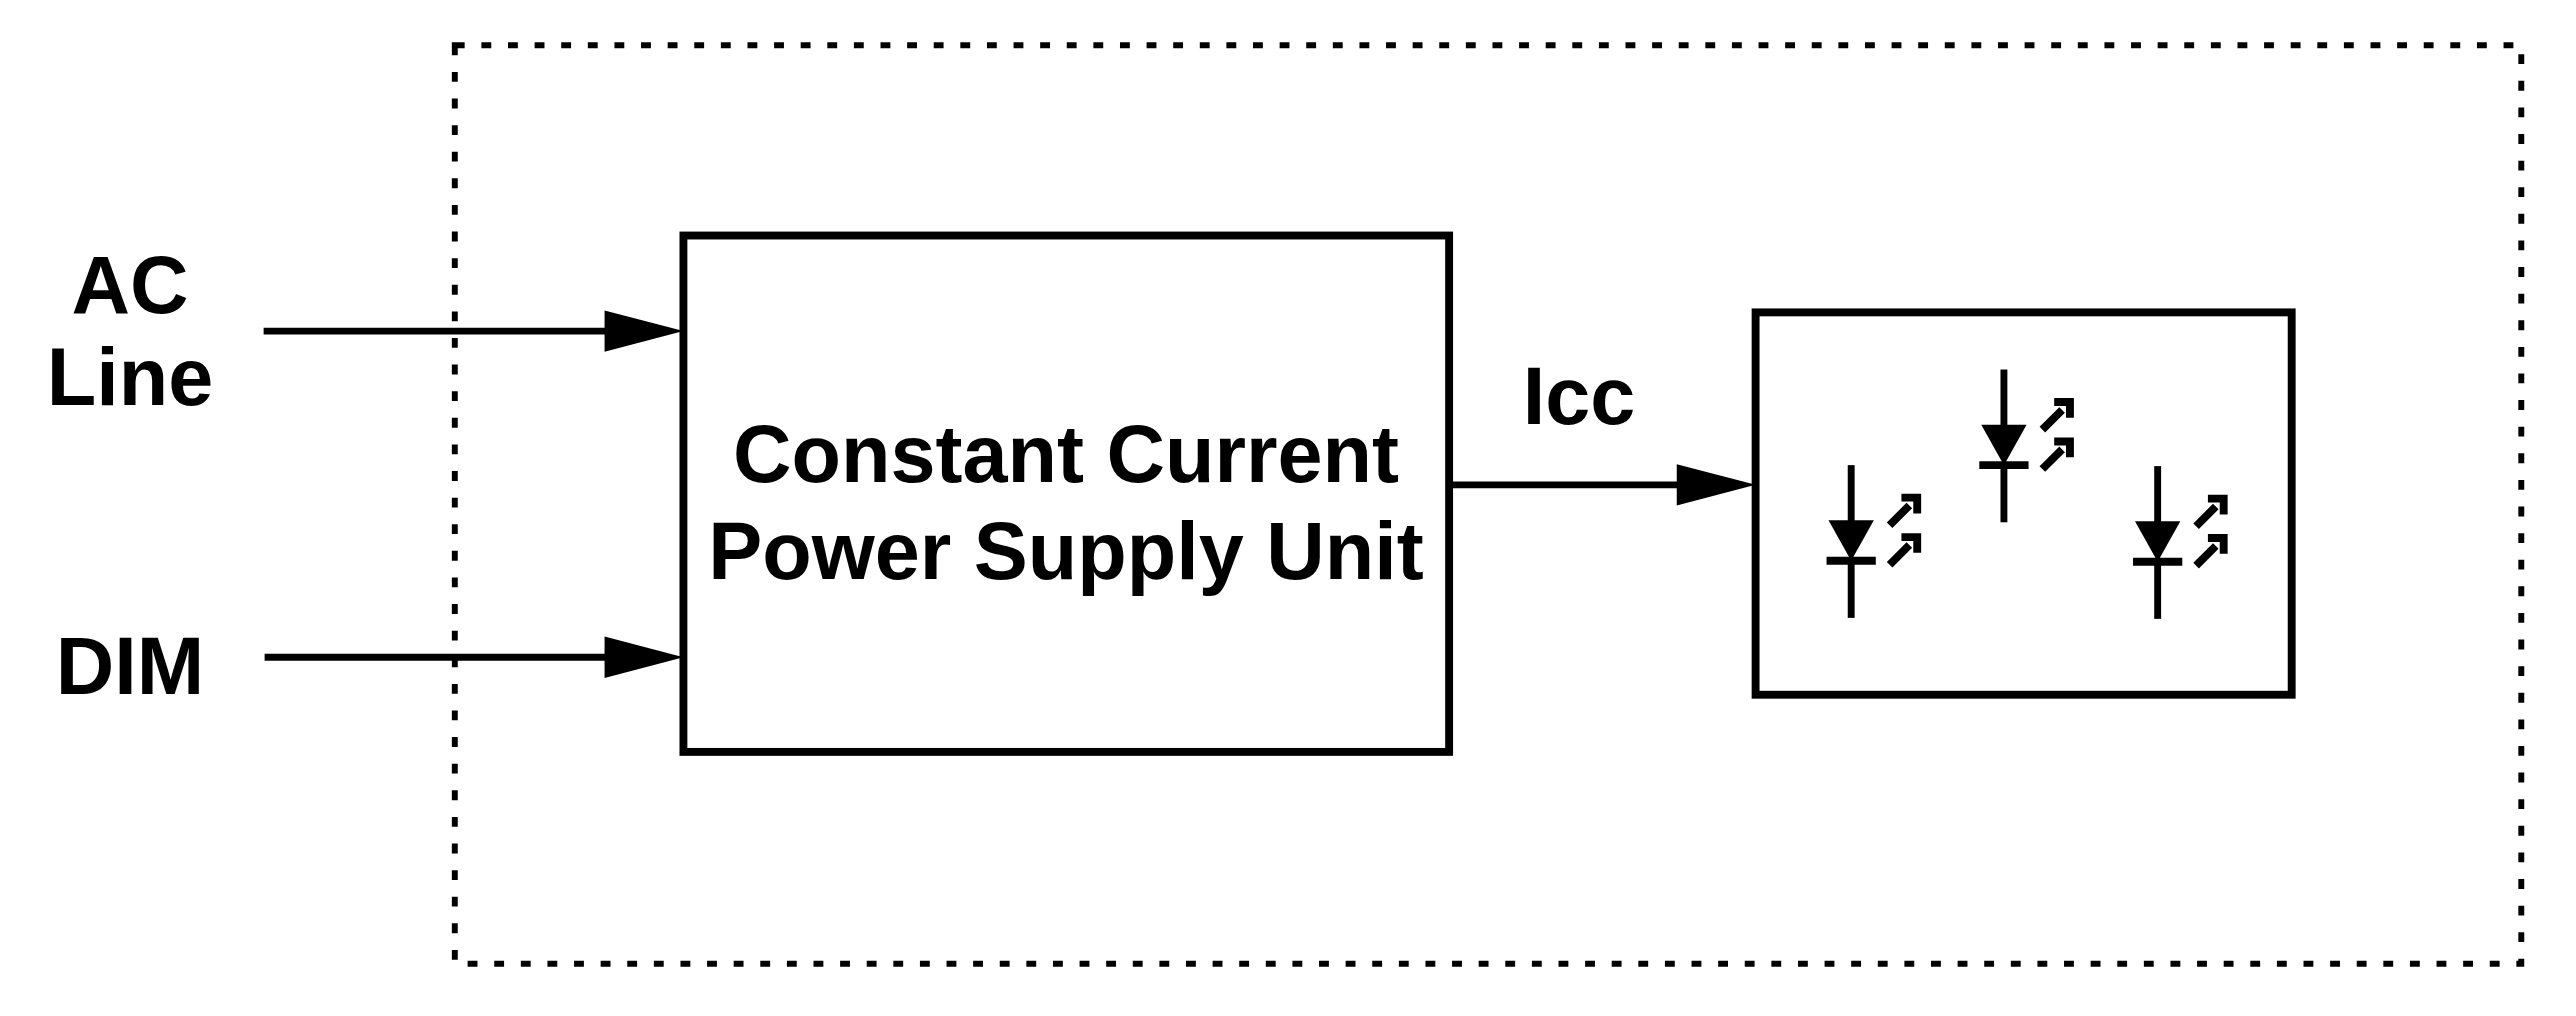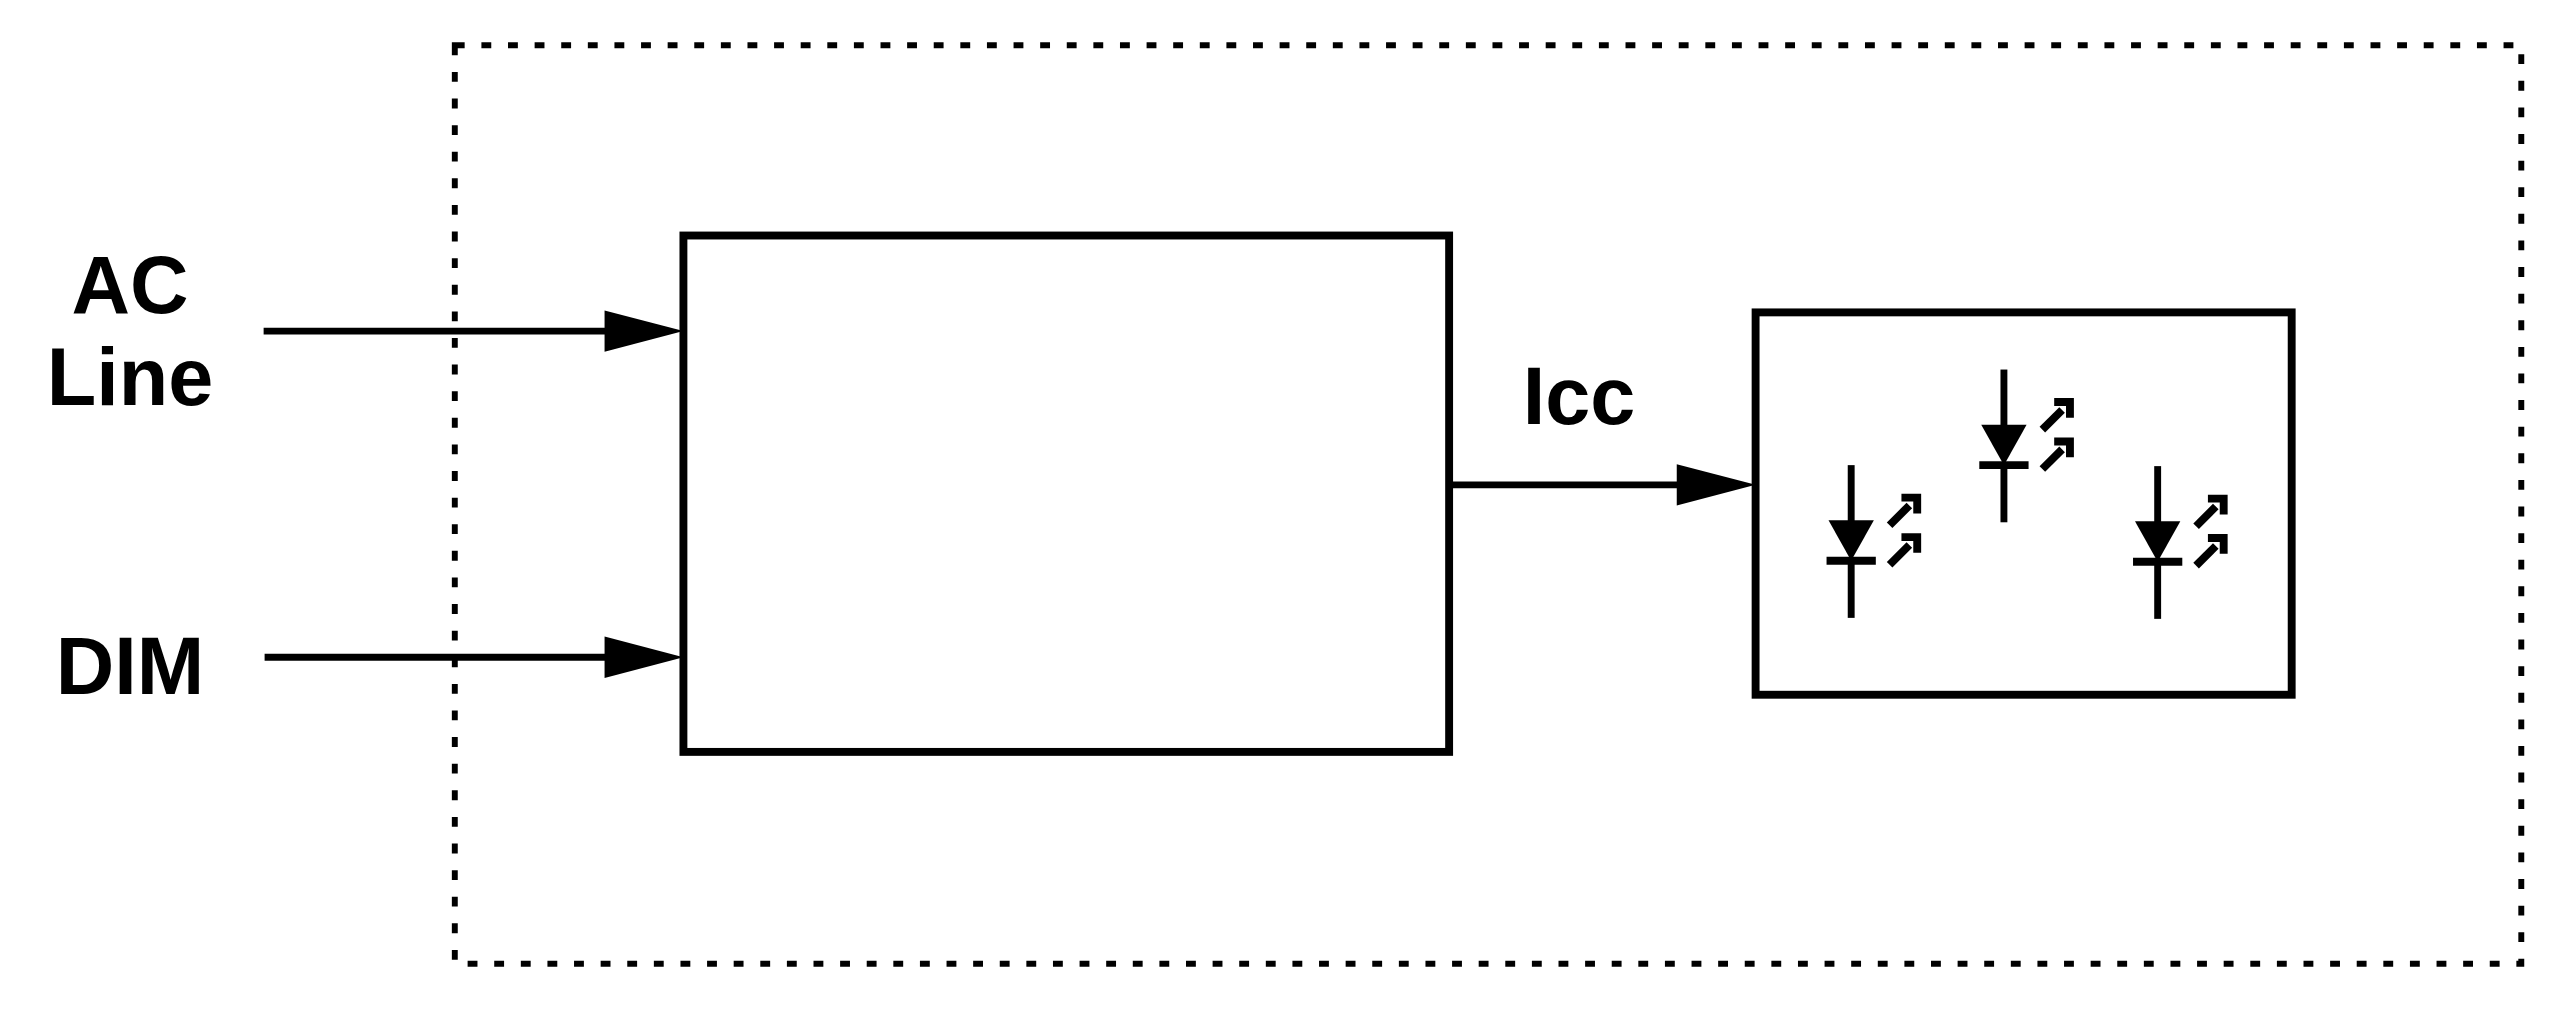--- a/index.html
+++ b/index.html
@@ -72,15 +72,17 @@
 
     <use href="#led-symbol" xlink:href="#led-symbol" x="1878" y="472"></use>
     <use href="#led-symbol" xlink:href="#led-symbol" x="2033" y="375"></use>
     <use href="#led-symbol" xlink:href="#led-symbol" x="2189" y="473"></use>
   </svg>
 
   <div class="label" id="dim-label">DIM</div>
   <div class="label" id="ac-label">AC
 Line</div>
   <div class="label" id="icc-label">Icc</div>
+  <div class="label" id="psu-label">Constant Current
+Power Supply Unit</div>
 
 </div>
 
 
 </body></html>

